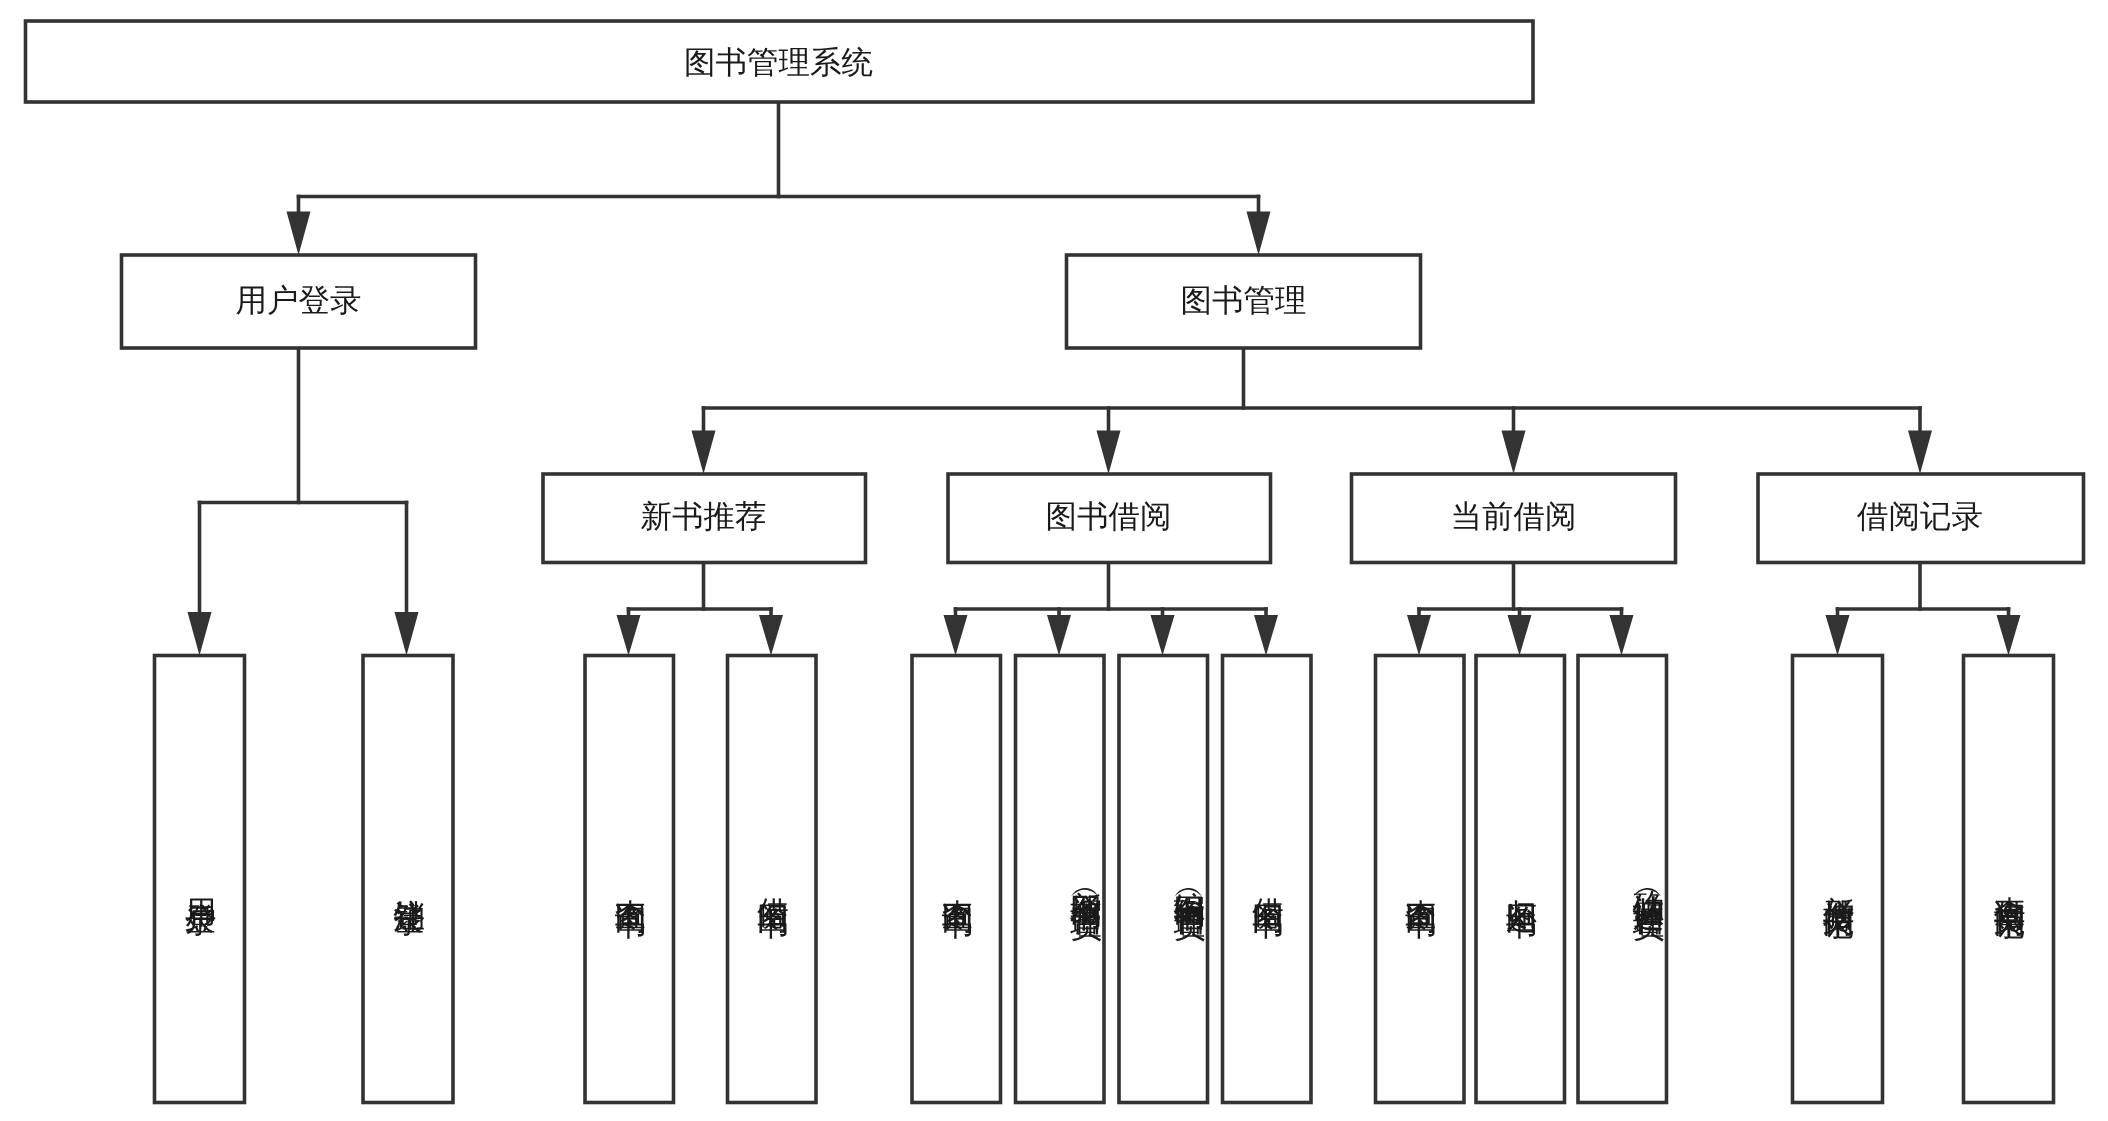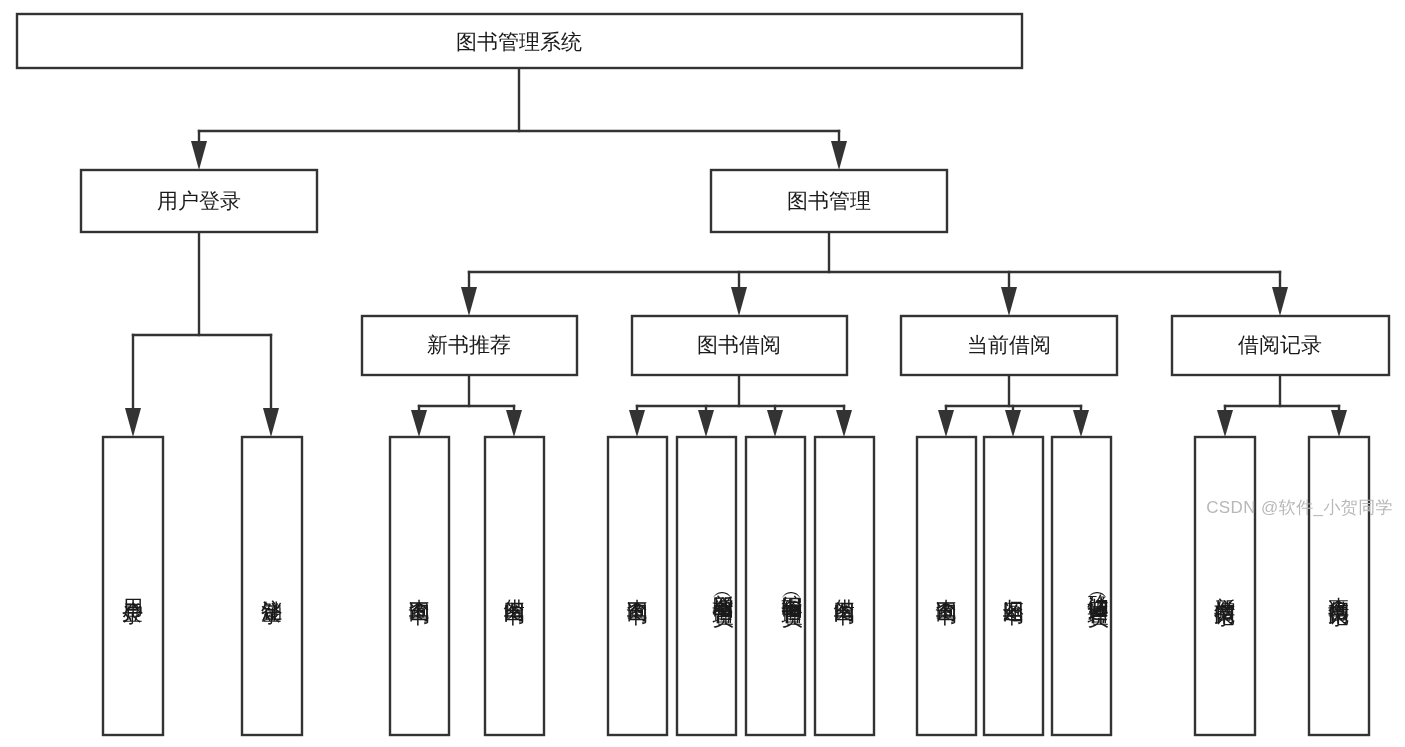--- a/index.html
+++ b/index.html
@@ -207,15 +207,14 @@
   <div class="leaf-label" style="left:746px; top:437px; width:59px; height:298px; align-items:flex-start;">编辑图书（管理员）</div>
   <div class="leaf-label" style="left:815px; top:437px; width:59px; height:298px;">借阅图书</div>
 
   <div class="leaf-label" style="left:917px; top:437px; width:59px; height:298px;">查询图书</div>
   <div class="leaf-label" style="left:984px; top:437px; width:59px; height:298px;">归还图书</div>
   <div class="leaf-label" style="left:1052px; top:437px; width:59px; height:298px; align-items:flex-start;">确认归还（管理员）</div>
 
   <div class="leaf-label" style="left:1195px; top:437px; width:60px; height:298px;">新增借阅记录</div>
   <div class="leaf-label" style="left:1309px; top:437px; width:60px; height:298px;">查询借阅记录</div>
 
-  <div class="watermark">CSDN @软件_小贺同学</div>
 
 </div>
 
 </body></html>

